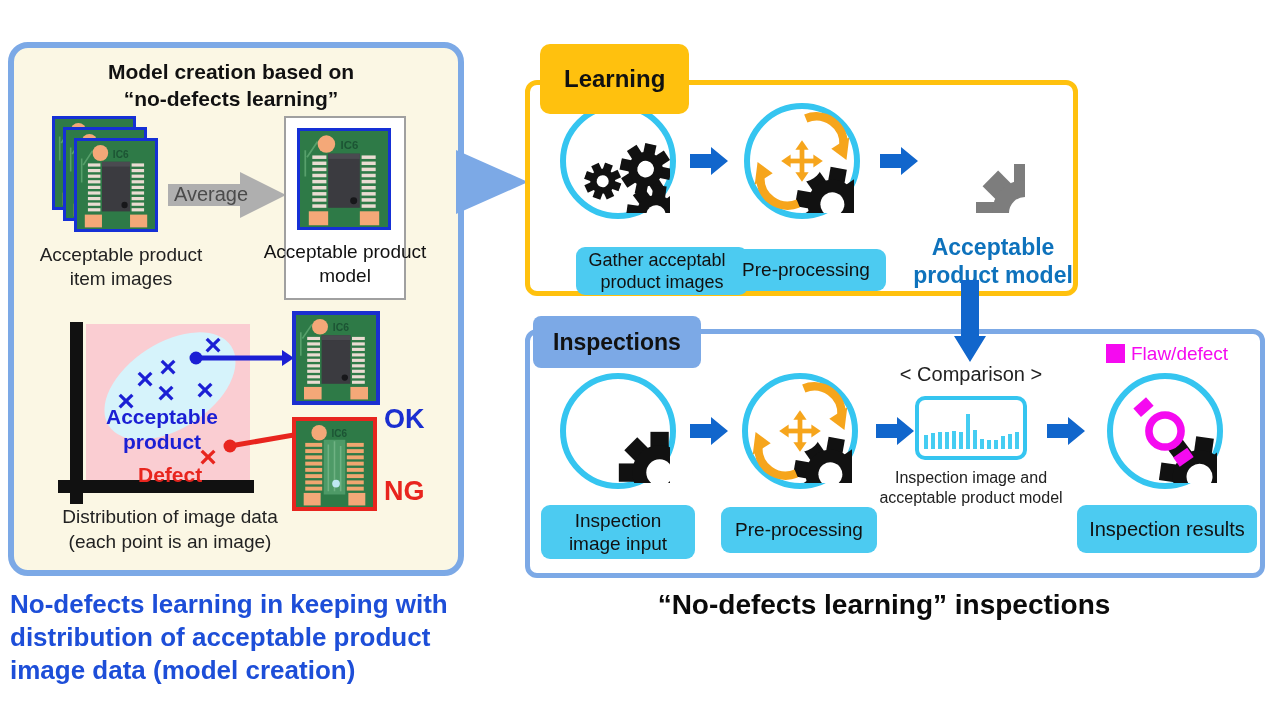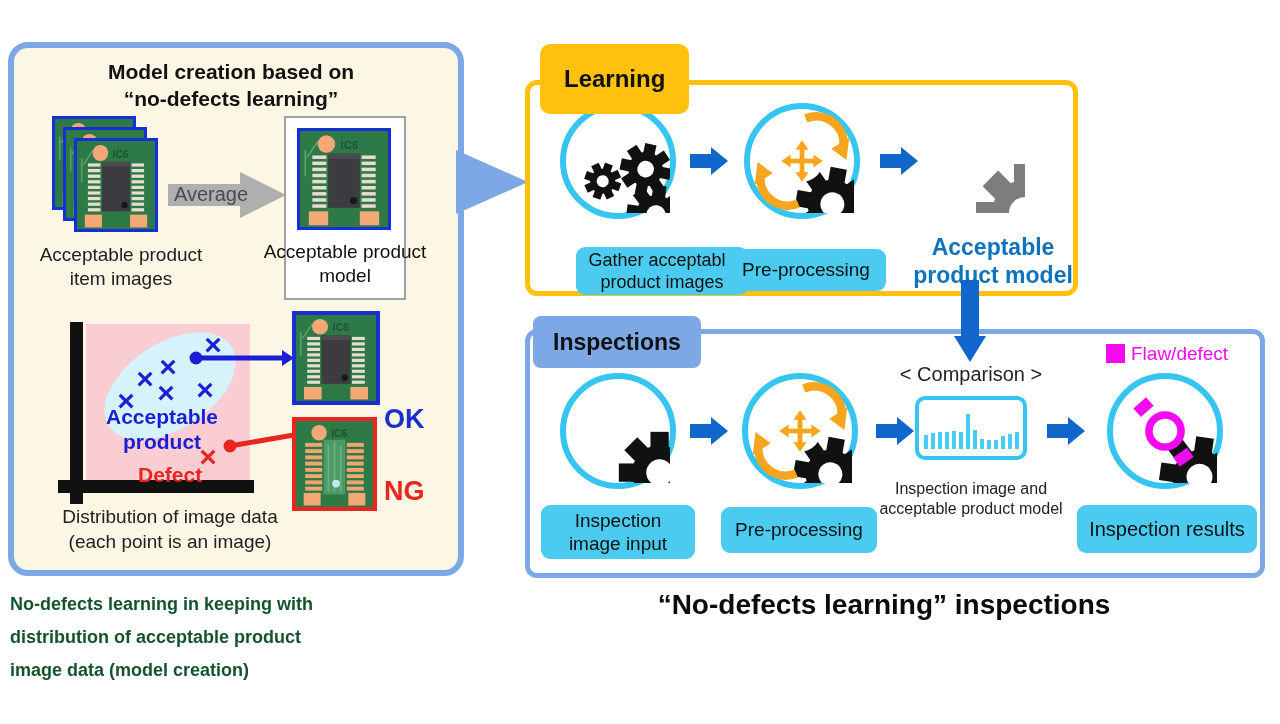--- a/index.html
+++ b/index.html
@@ -28,21 +28,21 @@
   .axis-h{left:58px;top:480px;width:196px;height:13px;background:#111;}
   .cross{position:absolute;transform:translate(-50%,-50%);font-weight:bold;font-size:30px;line-height:1;}
   .ok-pt{color:#1B1FD4;}
   .ng-pt{color:#E8251E;}
   .acc-label{left:86px;top:404px;width:152px;font-size:21px;line-height:25px;font-weight:bold;color:#1B1FD4;}
   .def-label{left:138px;top:463px;width:80px;font-size:21px;font-weight:bold;color:#E8251E;}
   .ok-text{left:384px;top:364px;font-size:27px;font-weight:bold;color:#1B2FD0;margin-top:40px;}
   .ng-text{left:384px;top:476px;font-size:27px;font-weight:bold;color:#E8251E;}
   .dist-cap{left:48px;top:504px;width:244px;font-size:19px;line-height:25px;color:#222;}
 
-  .caption-left{left:10px;top:588px;width:480px;font-size:18px;line-height:33px;font-weight:bold;color:#14532d;}
+  .caption-left{left:10px;top:588px;width:480px;font-size:26px;line-height:33px;font-weight:bold;color:#1d4ed8;}
   .caption-right{left:614px;top:589px;width:540px;font-size:28px;font-weight:bold;color:#0b0b0b;text-align:center;}
 
   .connector-tri{left:456px;top:150px;width:72px;height:64px;background:#7CA9E6;
                  clip-path:polygon(0 0,0 100%,100% 50%);}
 
   
   .learn-panel{left:525px;top:80px;width:543px;height:206px;background:#fff;
                border:5px solid #FFC10E;border-radius:12px;}
   .learn-tab{left:540px;top:44px;height:46px;line-height:46px;padding:12px 24px;background:#FFC10E;
              border-radius:10px;font-size:24px;font-weight:bold;color:#111;z-index:2;}
@@ -59,21 +59,21 @@
   .gray-gear{width:100px;height:100px;}
   .model-blue{left:905px;top:233px;width:176px;font-size:23px;line-height:28px;font-weight:bold;
               color:#0E72BC;text-align:center;}
   .down-arrow{left:954px;top:280px;width:32px;height:82px;z-index:3;}
 
   .cmp-title{left:880px;top:363px;width:182px;font-size:20px;color:#222;text-align:center;}
   .histo{left:915px;top:396px;width:112px;height:64px;background:#fff;border:4px solid #35C5F0;
          border-radius:10px;display:flex;align-items:flex-end;justify-content:center;gap:3px;
          padding-bottom:7px;box-sizing:border-box;}
   .hbar{width:4px;background:#45CDF2;}
-  .cmp-cap{left:845px;top:468px;width:252px;font-size:16px;line-height:20px;color:#222;text-align:center;margin-top:11px;}
+  .cmp-cap{left:845px;top:468px;width:252px;font-size:16px;line-height:20px;color:#222;text-align:center;}
   .flaw-sq{left:1106px;top:344px;width:19px;height:19px;background:#F50AF0;}
   .flaw-txt{left:1131px;top:343px;font-size:19px;color:#F50AF0;}
 </style>
 </head>
 <body>
 
 <svg width="0" height="0" style="position:absolute" aria-hidden="true">
   <defs>
     <symbol id="gear" viewBox="-50 -50 100 100">
       <rect x="-11" y="-49" width="22" height="98"></rect>

